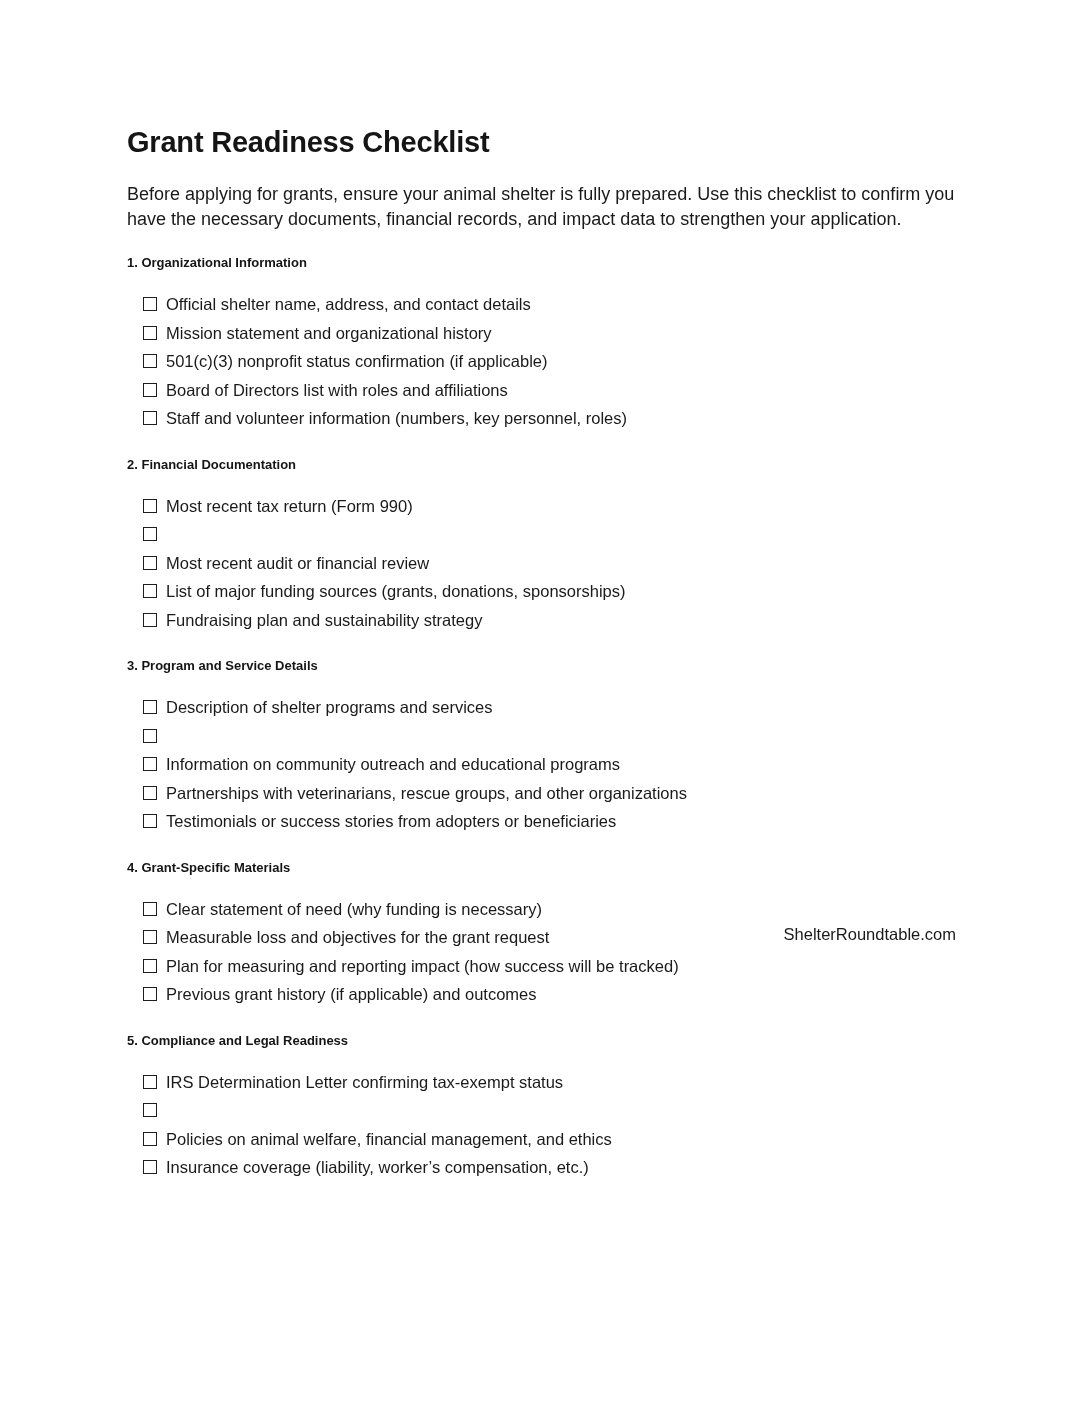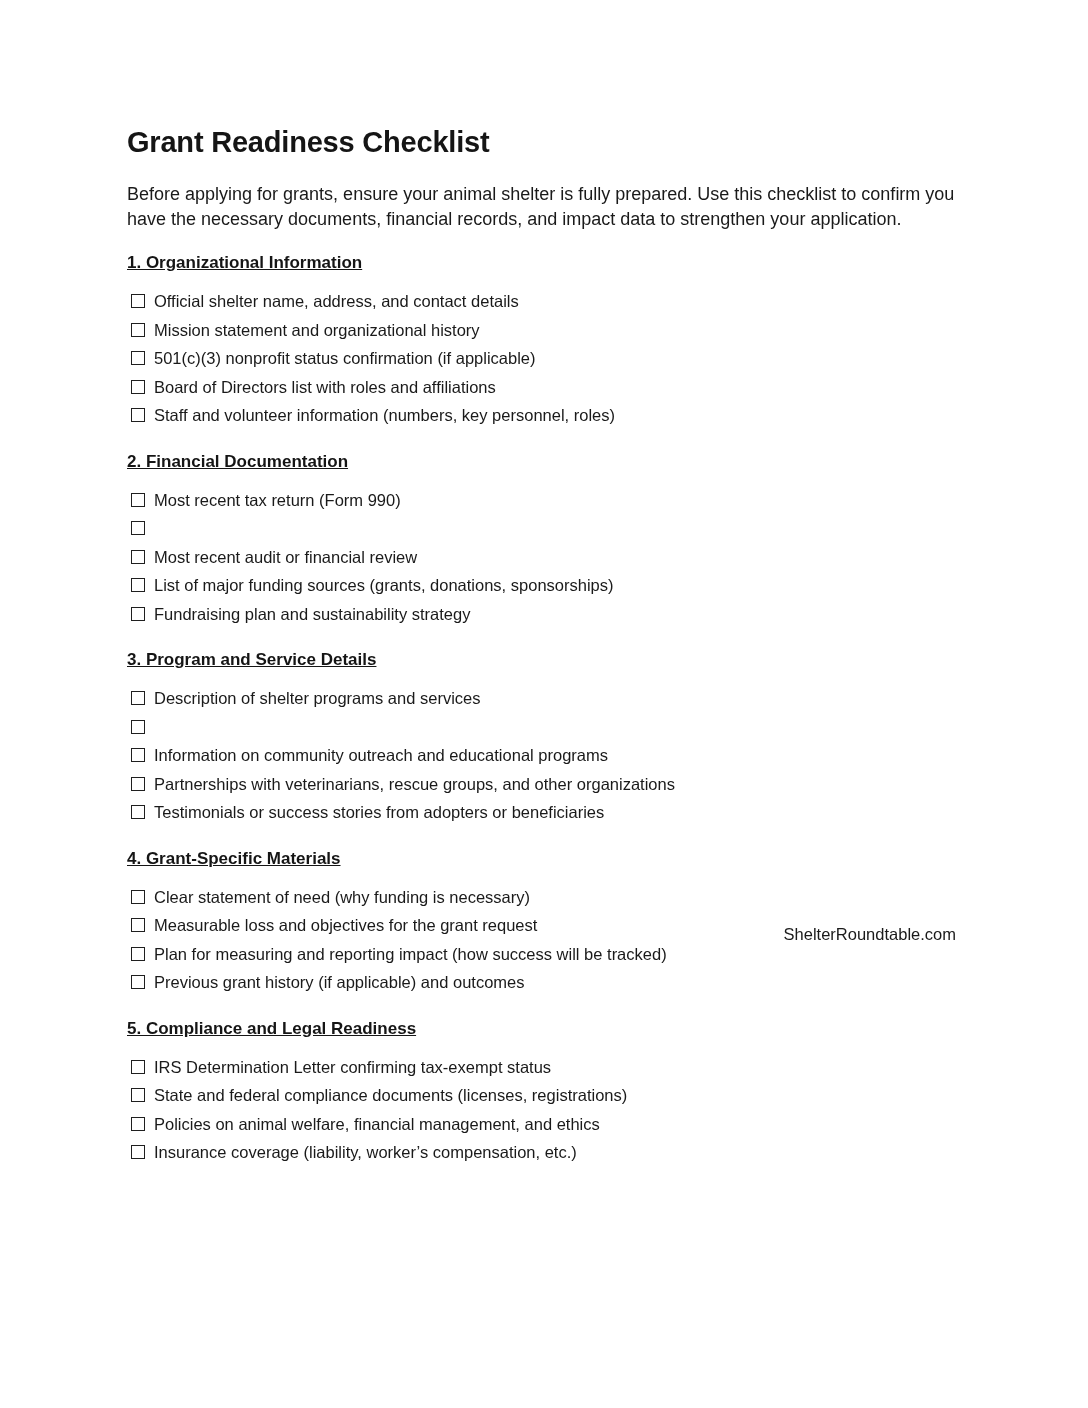--- a/index.html
+++ b/index.html
@@ -30,29 +30,28 @@
     color: #151515;
     letter-spacing: -0.2px;
   }
   .intro {
     font-size: 18px;
     line-height: 24.5px;
     margin: 0 0 20px 0;
     max-width: 838px;
   }
   .section-heading {
-    font-size: 17px;
+    font-size: 13px;
     font-weight: 700;
     line-height: 22px;
     margin: 21px 0 13px 0;
     color: #151515;
-    text-decoration: underline;
   }
   .checklist {
-    margin: 4px;
+    margin: 16px;
     padding: 0;
     list-style: none;
   }
   .item {
     font-size: 16.5px;
     line-height: 28.5px;
     white-space: nowrap;
   }
   .checkbox {
     display: inline-block;
@@ -120,21 +119,21 @@
       <li class="item"><span class="checkbox"></span><span>Measurable loss and objectives for the grant request</span></li>
       <li class="item"><span class="checkbox"></span><span>Plan for measuring and reporting impact (how success will be tracked)</span></li>
       <li class="item"><span class="checkbox"></span><span>Previous grant history (if applicable) and outcomes</span></li>
     </ul>
   </div>
 
   <div>
     <h2 class="section-heading">5. Compliance and Legal Readiness</h2>
     <ul class="checklist">
       <li class="item"><span class="checkbox"></span><span>IRS Determination Letter confirming tax-exempt status</span></li>
-      <li class="item"><span class="checkbox"></span><span>State and federal compliance documents (licenses, registrations)</span></li>
+      <li class="item"><span class="checkbox"></span></li>
       <li class="item"><span class="checkbox"></span><span>Policies on animal welfare, financial management, and ethics</span></li>
       <li class="item"><span class="checkbox"></span><span>Insurance coverage (liability, worker’s compensation, etc.)</span></li>
     </ul>
   </div>
 
   <div class="footer">ShelterRoundtable.com</div>
 
 </div>
 
 </body></html>

